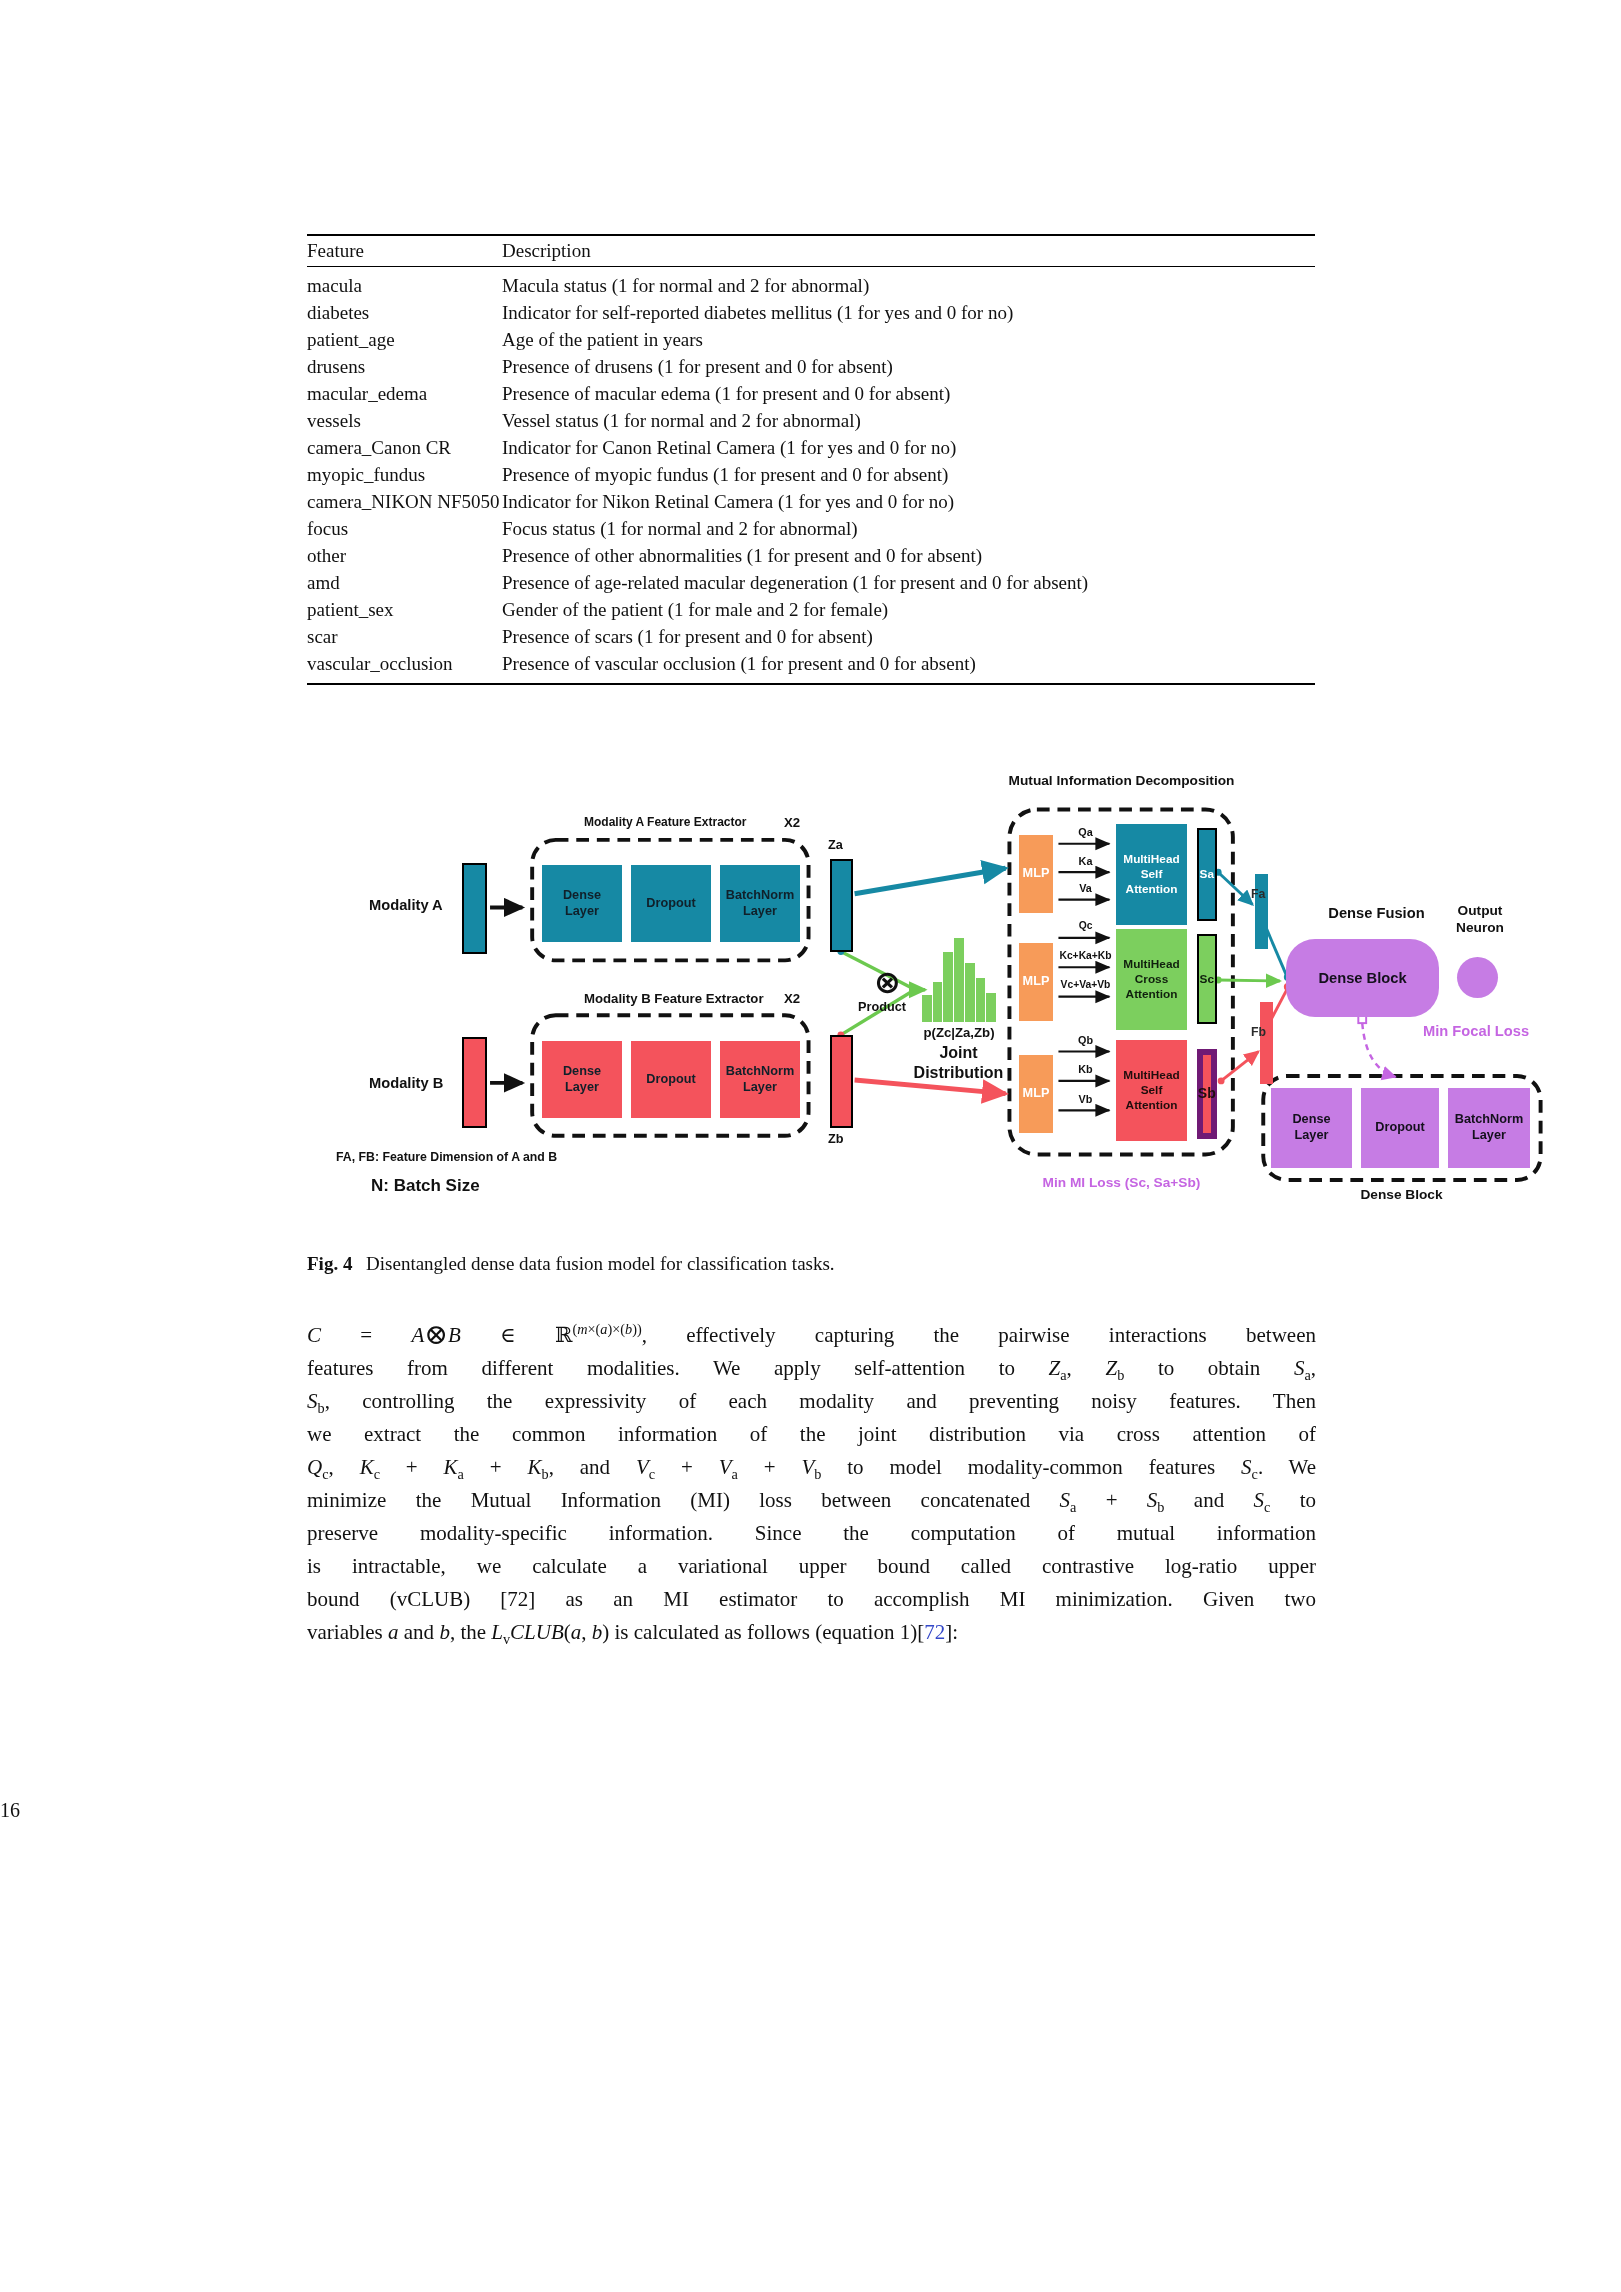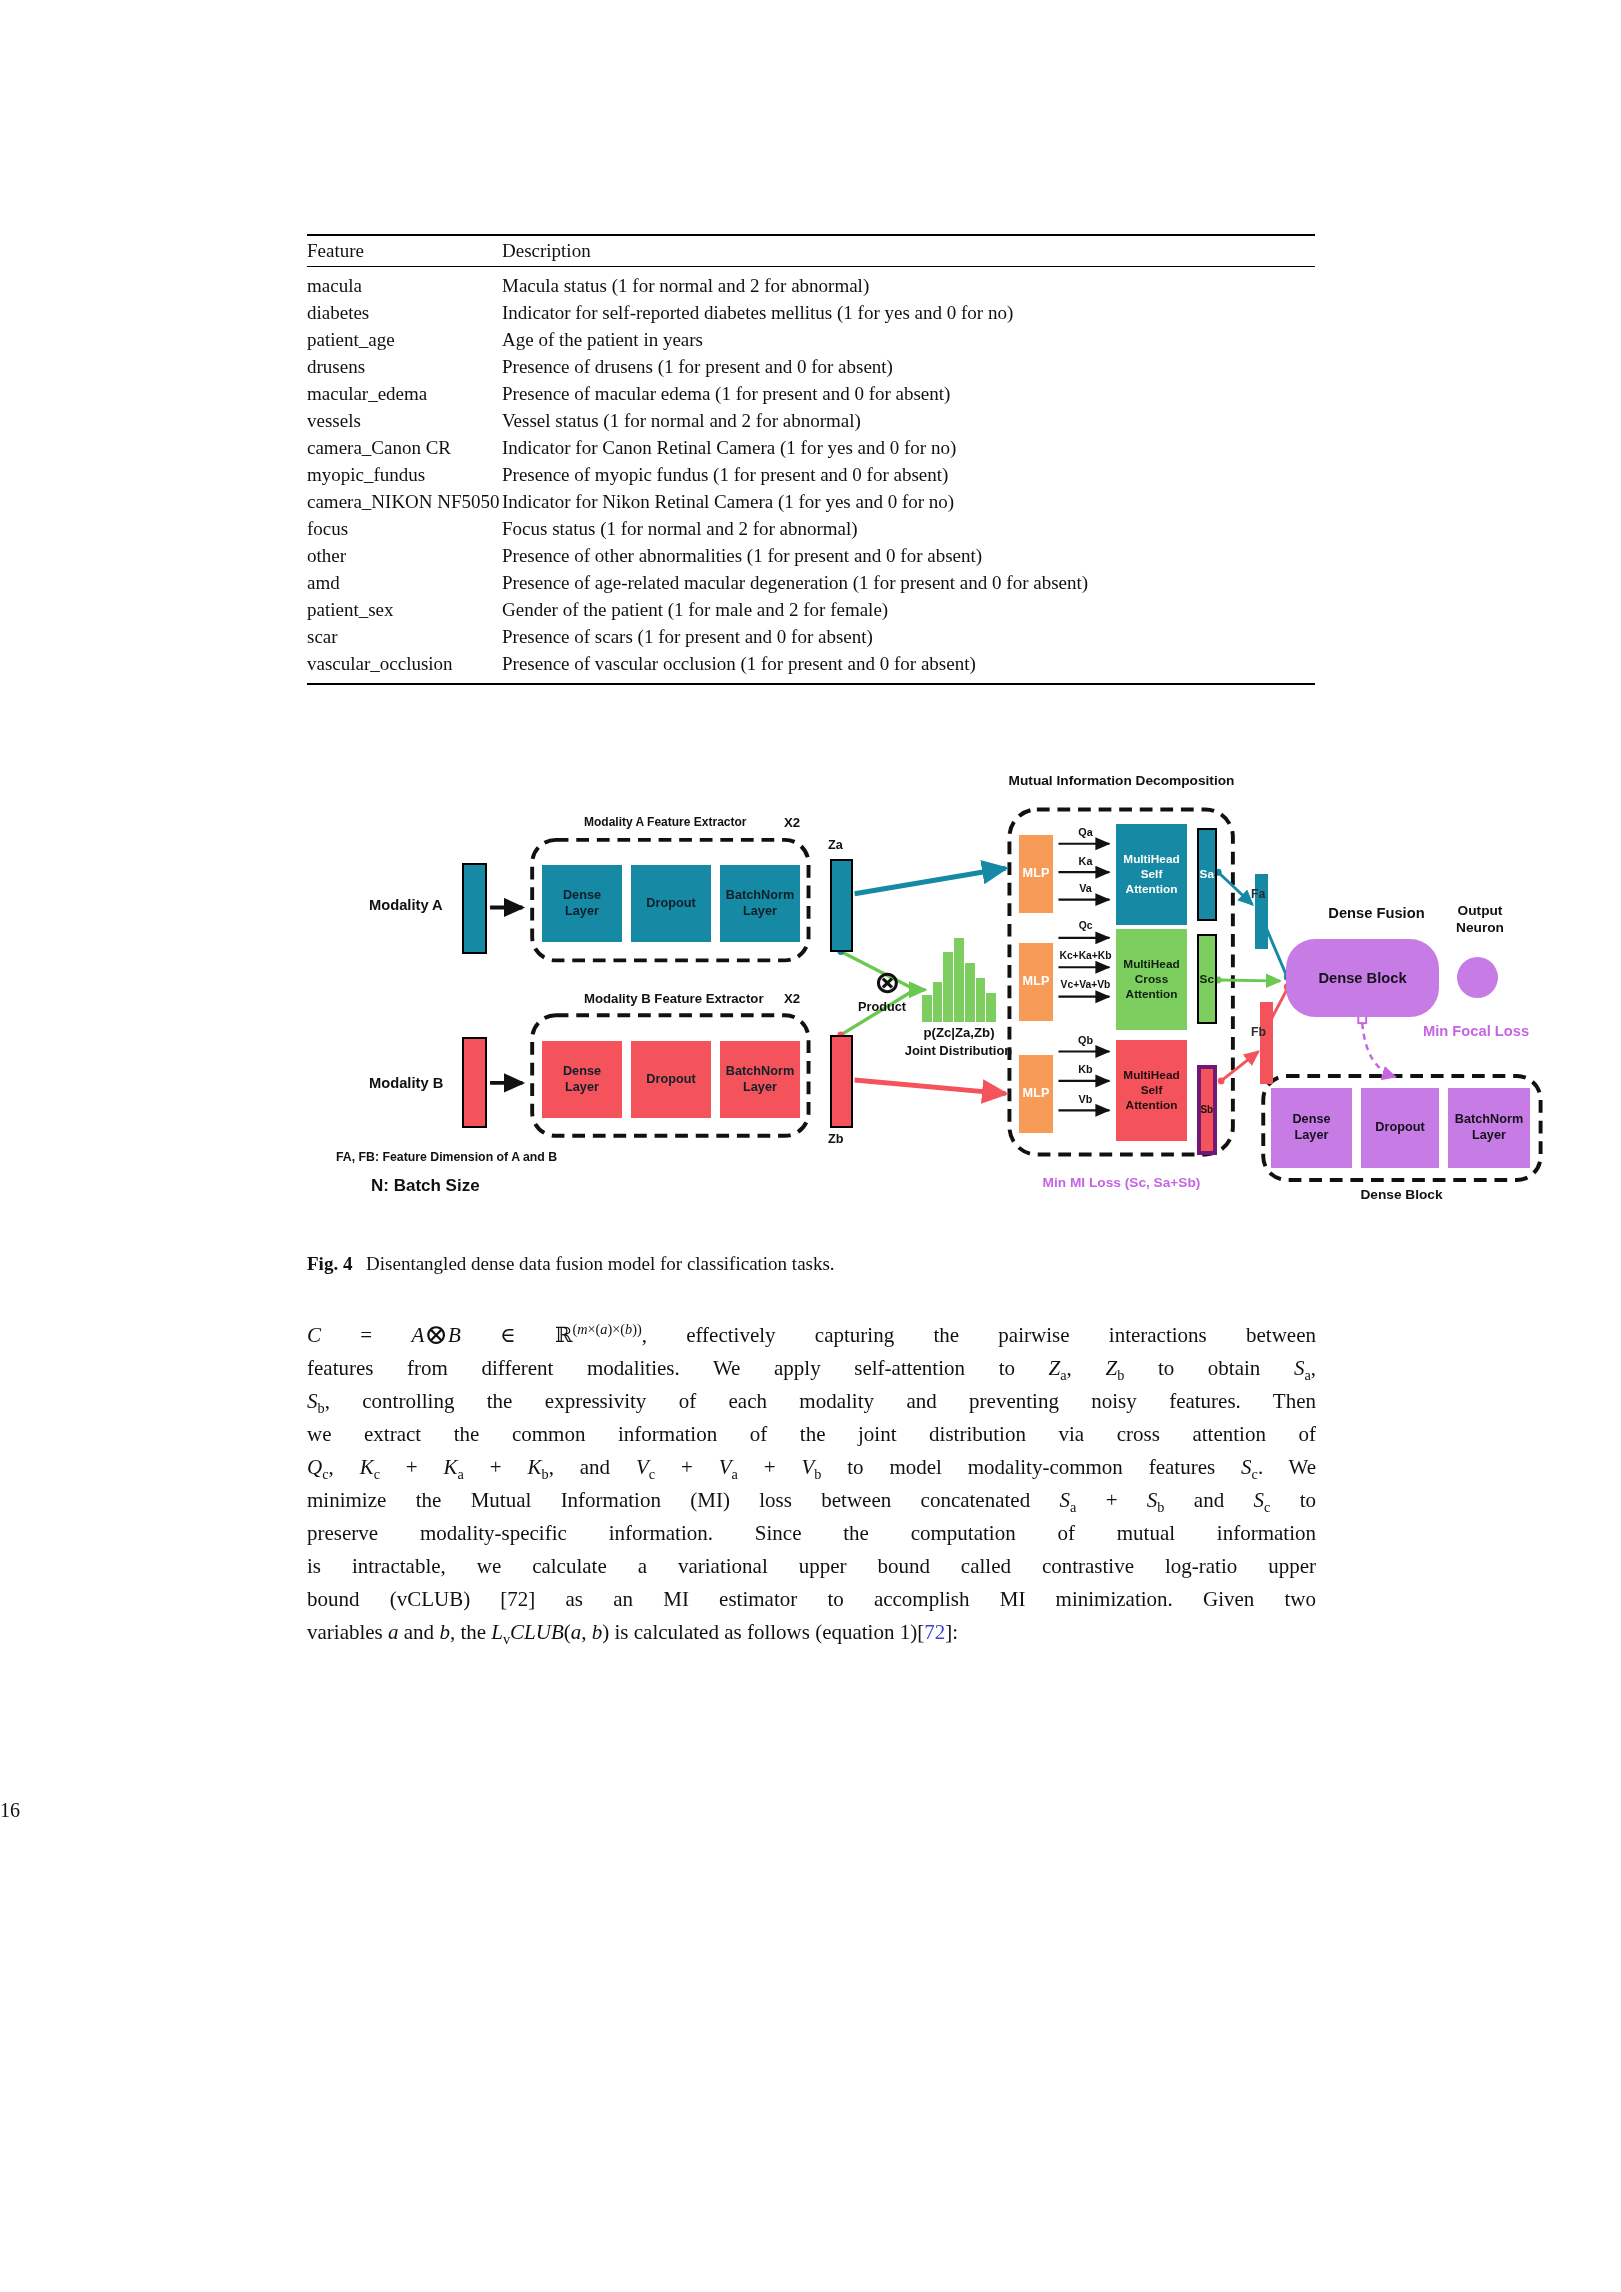--- a/index.html
+++ b/index.html
@@ -222,21 +222,21 @@
     <div class="abs" id="hist-bars" style="left:922px;top:936px;width:74px;height:86px;display:flex;align-items:flex-end;gap:1px;">
         <div style="flex: 1 1 0%; background: var(--green); height: 27.4px;"></div>
         <div style="flex: 1 1 0%; background: var(--green); height: 40px;"></div>
         <div style="flex: 1 1 0%; background: var(--green); height: 70px;"></div>
         <div style="flex: 1 1 0%; background: var(--green); height: 84px;"></div>
         <div style="flex: 1 1 0%; background: var(--green); height: 59px;"></div>
         <div style="flex: 1 1 0%; background: var(--green); height: 44px;"></div>
         <div style="flex: 1 1 0%; background: var(--green); height: 29px;"></div>
       </div>
     <div class="abs cbox" style="left:904px;top:1025px;width:110px;font-size:13.2px;">p(Zc|Za,Zb)</div>
-    <div class="abs cbox" style="left:894px;top:1043px;width:129px;font-size:13px;">Joint Distribution</div>
+    <div class="abs cbox" style="left:894px;top:1043px;width:129px;font-size:16px;">Joint Distribution</div>
 
     <div class="abs cbox" style="left:1019px;top:835px;width:34px;height:78px;background:var(--orange);color:#fff;font-size:12.7px;">MLP</div>
     <div class="abs cbox" style="left:1055px;top:826px;width:61px;font-size:10.8px;">Qa</div>
     <div class="abs cbox" style="left:1055px;top:855px;width:61px;font-size:10.8px;">Ka</div>
     <div class="abs cbox" style="left:1055px;top:882px;width:61px;font-size:10.8px;">Va</div>
     <div class="abs cbox" style="left:1116px;top:824px;width:71px;height:101px;background:var(--teal);color:#fff;font-size:11.8px;">MultiHead
 Self
 Attention</div>
     <div class="abs cbox" style="left:1197px;top:828px;width:19.6px;height:93px;background:var(--teal);border:2px solid #000;color:#fff;font-size:11.8px;">Sa</div>
 
@@ -249,21 +249,21 @@
 Attention</div>
     <div class="abs cbox" style="left:1197px;top:934px;width:19.6px;height:90px;background:var(--green);border:2px solid #000;color:#10200e;font-size:11.8px;">Sc</div>
 
     <div class="abs cbox" style="left:1019px;top:1055px;width:34px;height:78px;background:var(--orange);color:#fff;font-size:12.7px;">MLP</div>
     <div class="abs cbox" style="left:1055px;top:1034px;width:61px;font-size:10.8px;">Qb</div>
     <div class="abs cbox" style="left:1055px;top:1063px;width:61px;font-size:10.8px;">Kb</div>
     <div class="abs cbox" style="left:1055px;top:1093px;width:61px;font-size:10.8px;">Vb</div>
     <div class="abs cbox" style="left:1116px;top:1040px;width:71px;height:101px;background:var(--red);color:#200d0d;font-size:11.8px;">MultiHead
 Self
 Attention</div>
-    <div class="abs cbox" style="left:1197px;top:1049px;width:19.6px;height:90px;background:var(--red);border:4px solid #701a75;color:#200d0d;font-size:10px;margin-top:16px;">Sb</div>
+    <div class="abs cbox" style="left:1197px;top:1049px;width:19.6px;height:90px;background:var(--red);border:6px solid #701a75;color:#200d0d;font-size:14px;">Sb</div>
 
     <div class="abs cbox" style="left:1010px;top:1174px;width:223px;font-size:13.7px;color:var(--loss);">Min MI Loss (Sc, Sa+Sb)</div>
 
     <div class="vbar" style="left:1255px;top:874px;width:12.7px;height:75px;background:var(--teal);"></div>
     <div class="abs sans" style="left:1251px;top:887px;font-size:12.3px;font-weight:700;color:#2b2b2b;">Fa</div>
     <div class="vbar" style="left:1260px;top:1002px;width:12.7px;height:82px;background:var(--red);"></div>
     <div class="abs sans" style="left:1251px;top:1025px;font-size:12.3px;font-weight:700;color:#2b2b2b;">Fb</div>
 
     <div class="abs cbox" style="left:1313px;top:904px;width:127px;font-size:14.7px;">Dense Fusion</div>
     <div class="abs cbox" style="left:1286px;top:939px;width:153px;height:78px;border-radius:29px;background:var(--purple);color:#14101c;font-size:14.7px;">Dense Block</div>

